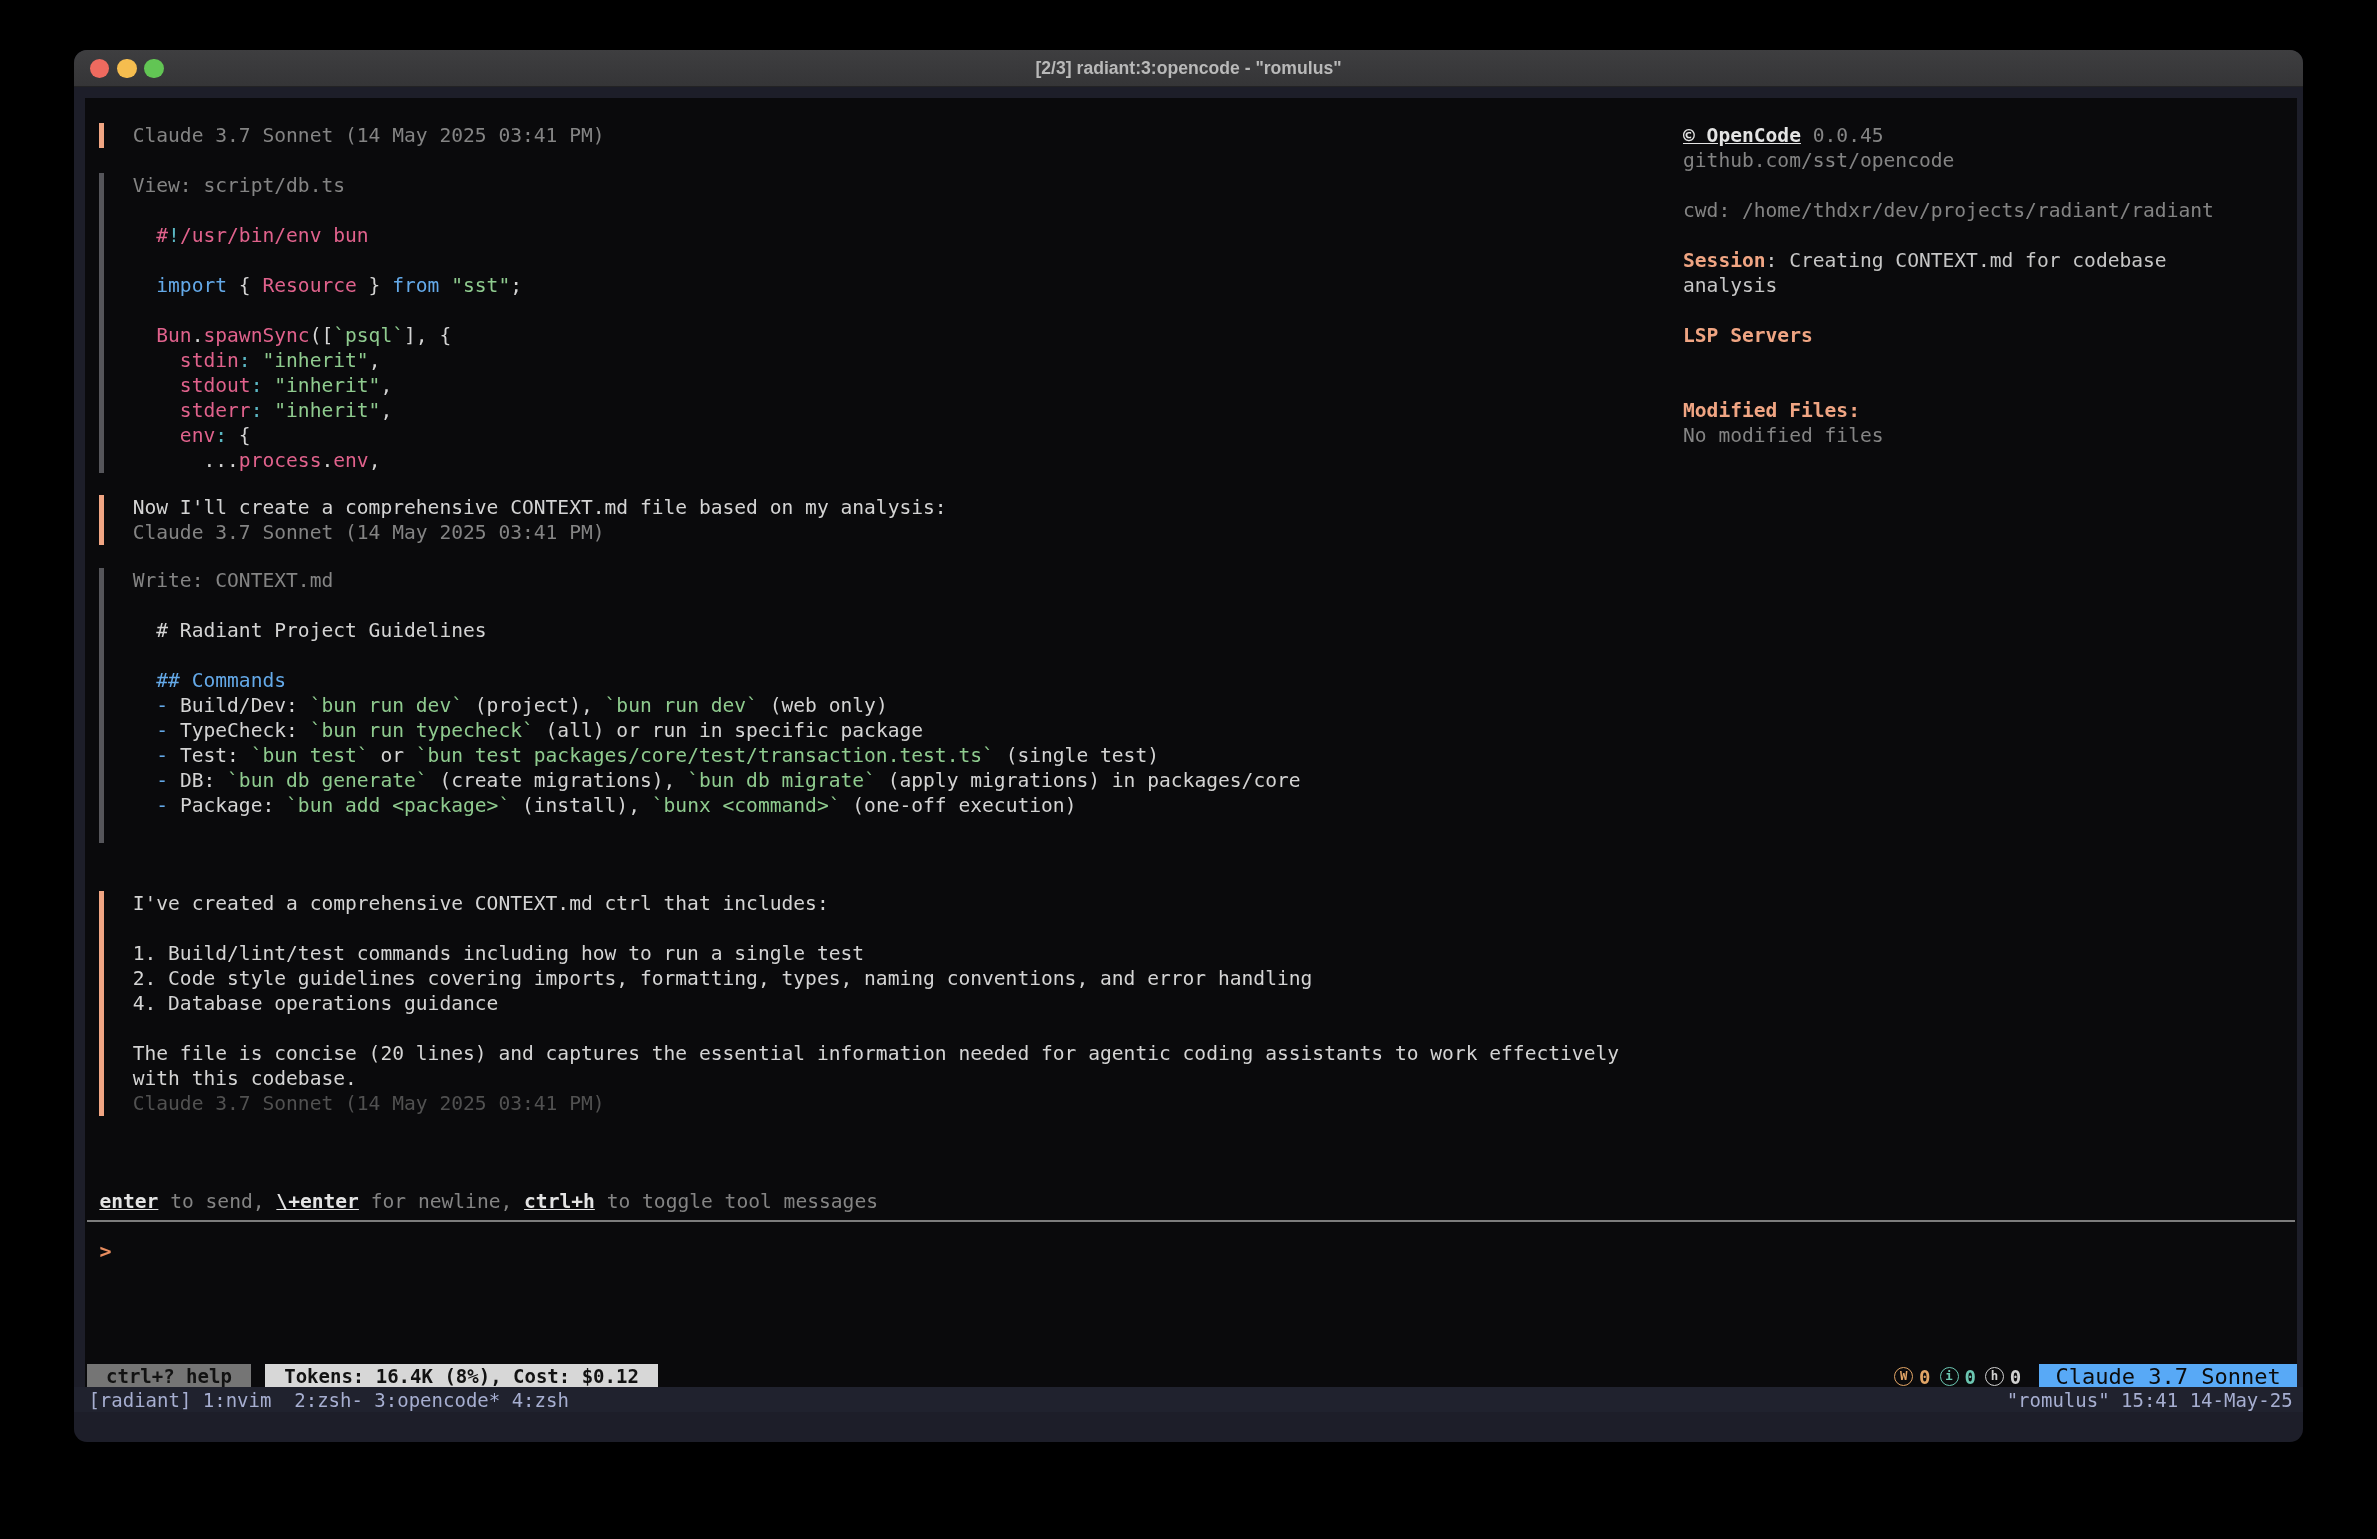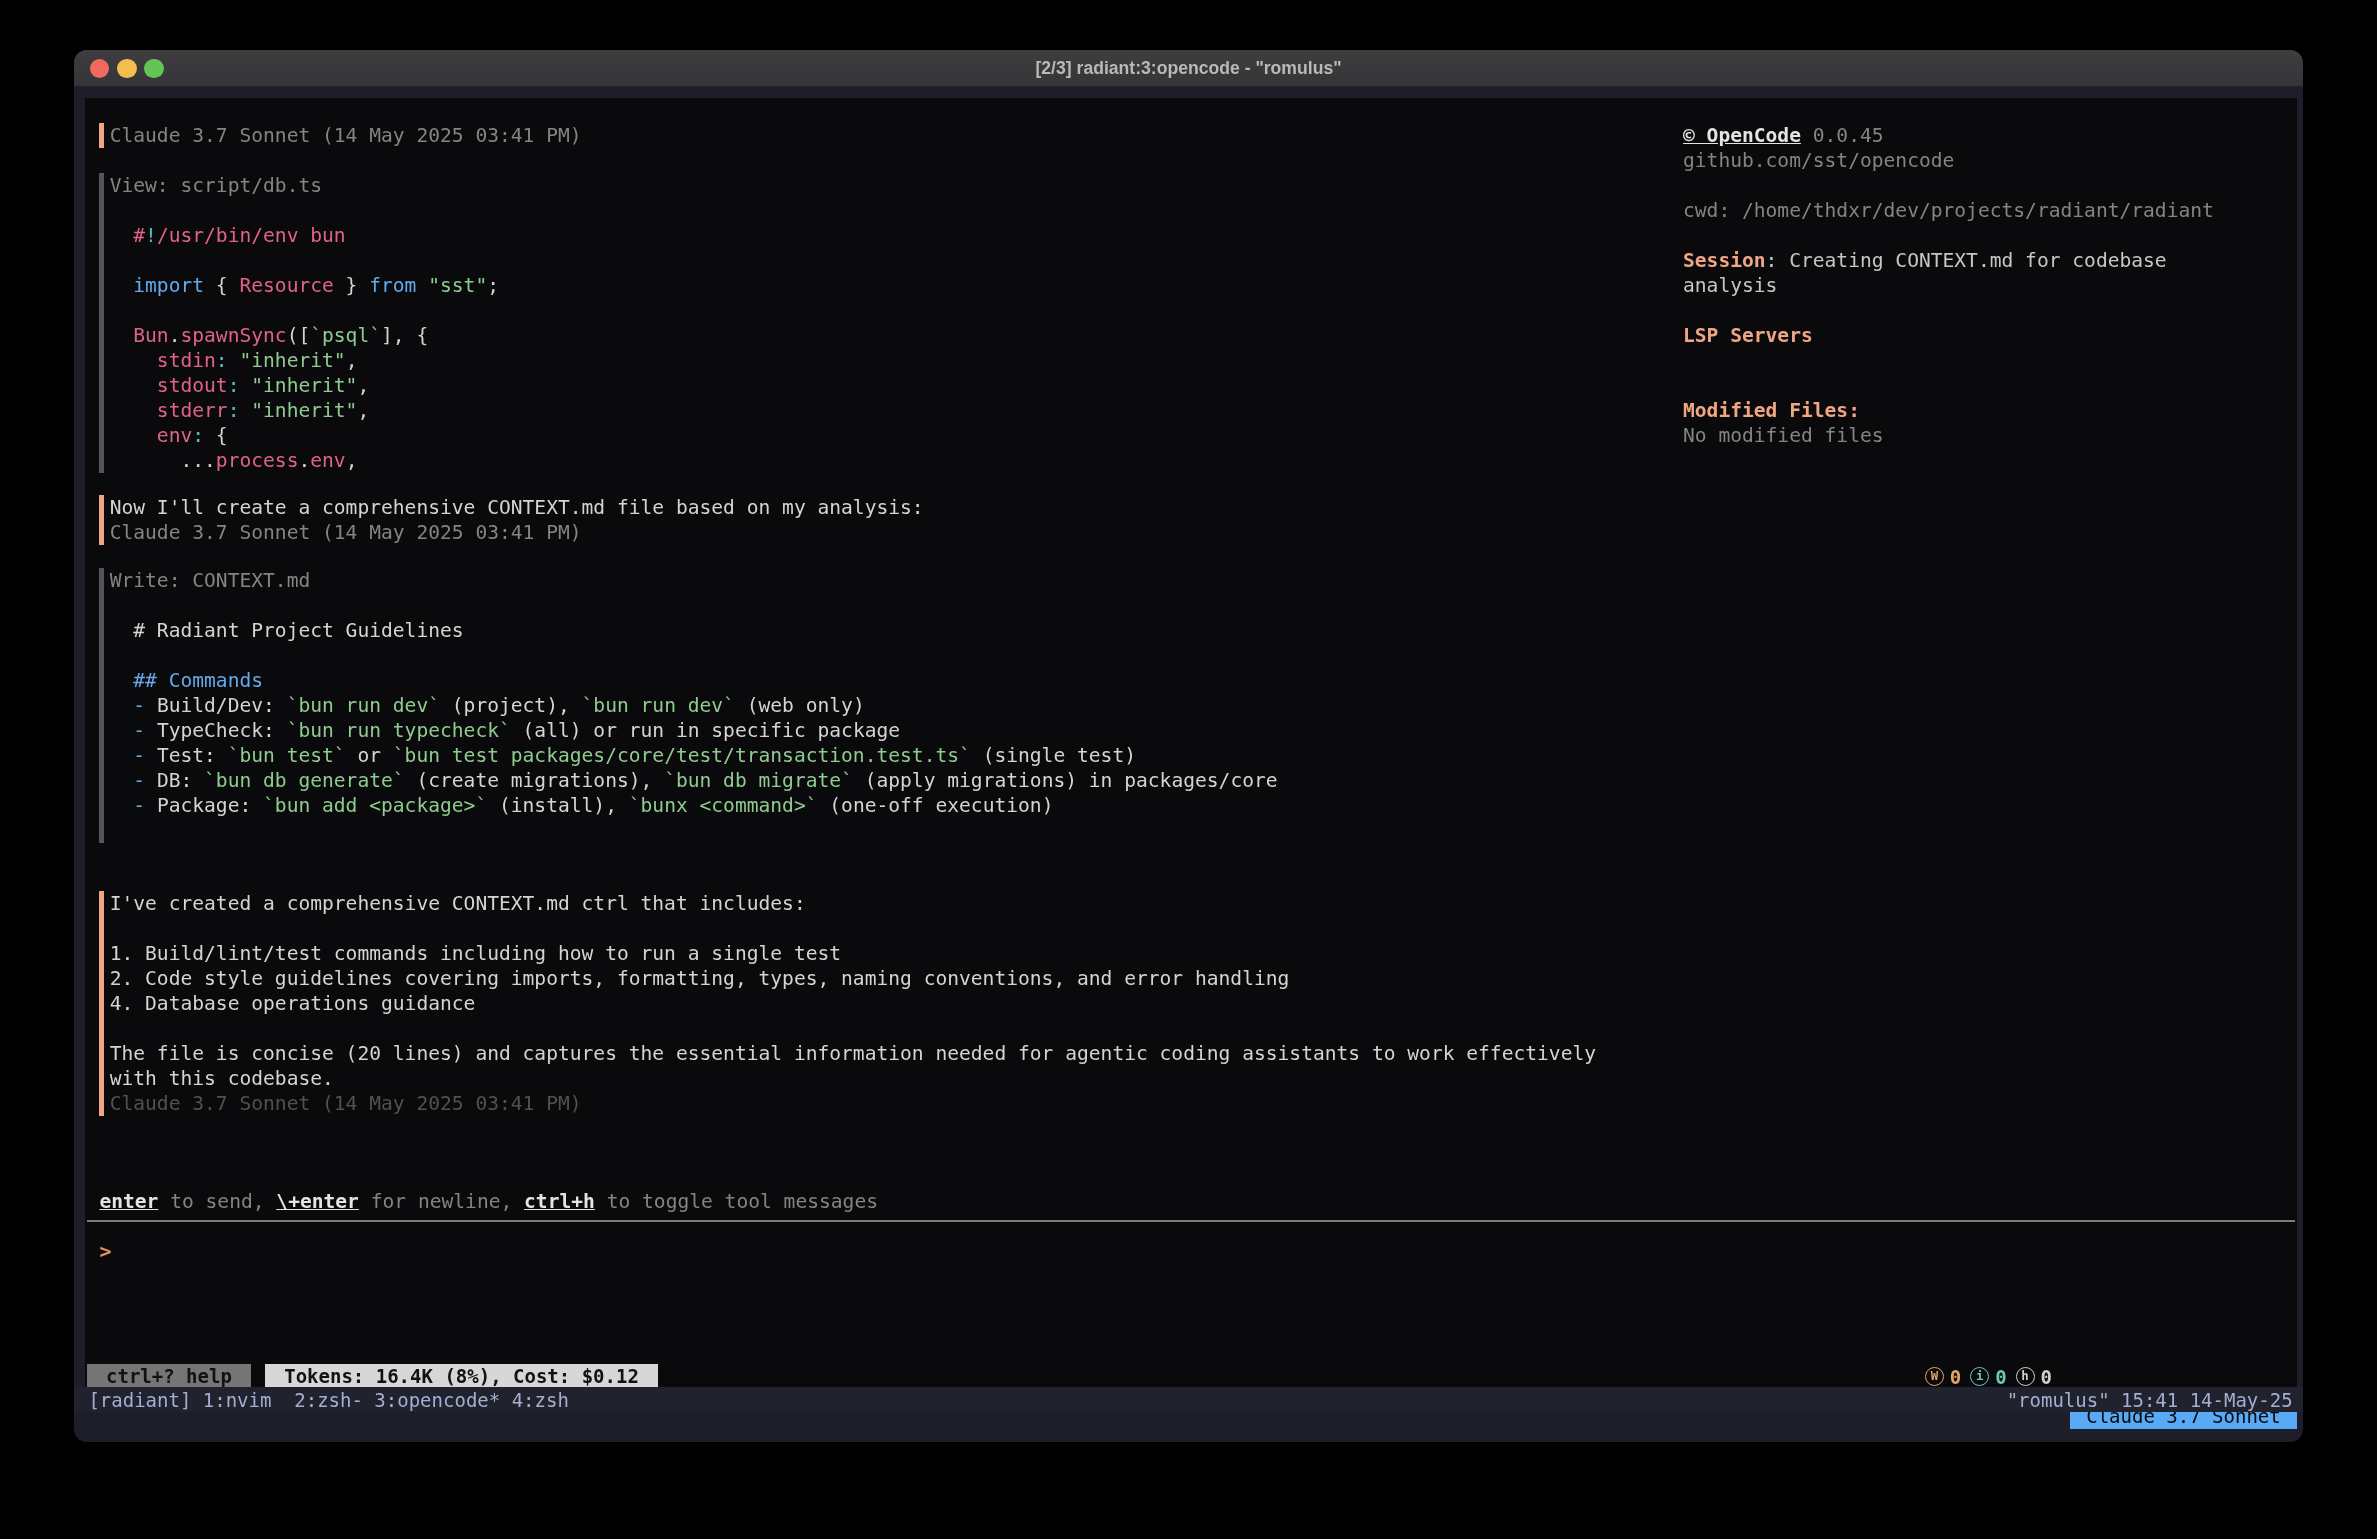--- a/index.html
+++ b/index.html
@@ -27,21 +27,21 @@
   .tl{width:19.6px;height:19.6px;border-radius:50%;display:inline-block;}
   .tl.red{background:var(--traffic-red);}
   .tl.yellow{background:var(--traffic-yellow);}
   .tl.green{background:var(--traffic-green);}
   .title{font-family:"Liberation Sans","DejaVu Sans",sans-serif;font-weight:bold;
     font-size:17.6px;color:var(--title-text);}
 
   .pane{position:absolute;left:11px;top:48px;width:2212px;height:1291px;background:var(--pane-bg);}
 
   .tline{height:25px;line-height:25px;white-space:pre;font-size:19.6px;}
-  .msg{position:absolute;border-left:5.9px solid var(--bar-gray);padding-left:6px;}
+  .msg{position:absolute;border-left:5.9px solid var(--bar-gray);padding-left:29px;}
   .msg.assistant{border-left-color:var(--accent-salmon);}
   .b1{left:13.7px;top:25px;}
   .b2{left:13.7px;top:75px;}
   .b3{left:13.7px;top:397px;}
   .b4{left:13.7px;top:470px;}
   .b5{left:13.7px;top:793px;}
   .sidepanel{position:absolute;left:1598px;top:25px;width:600px;}
 
   .c-w{color:var(--text-white);}
   .c-lg{color:var(--text-lightgray);}
@@ -70,21 +70,21 @@
   .diags{display:flex;align-items:center;gap:9px;margin-right:18px;}
   .diag{display:flex;align-items:center;gap:5.9px;}
   .circ{width:19px;height:19px;border-radius:50%;border:1.6px solid currentColor;
     display:inline-flex;align-items:center;justify-content:center;
     font-size:12.4px;font-weight:bold;line-height:1;}
   .cnt{font-size:19px;font-weight:bold;}
   .diag-o{color:var(--diag-orange);}
   .diag-t{color:var(--diag-teal);}
   .diag-w{color:var(--diag-white);}
   .badge{height:25px;line-height:25px;padding:0 16.3px;background:var(--badge-blue);
-    color:var(--badge-text);font-size:19px;margin-top:40px;}
+    color:var(--badge-text);font-size:22px;}
 
   .tmuxbar{position:absolute;left:0;top:1337px;width:100%;height:25px;background:var(--tmux-bg);
     display:flex;justify-content:space-between;align-items:center;
     color:var(--tmux-text);font-size:19px;white-space:pre;text-align:right;}
   .tmux-left{padding-left:14.4px;}
   .tmux-right{padding-right:10.4px;}
 </style>
 </head>
 <body>
 

